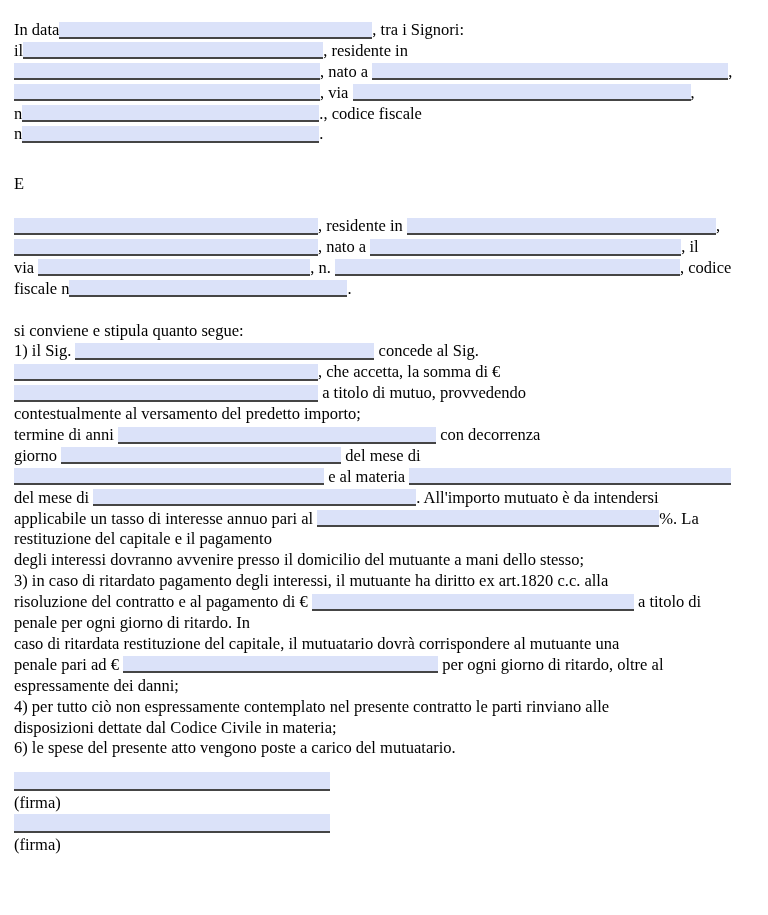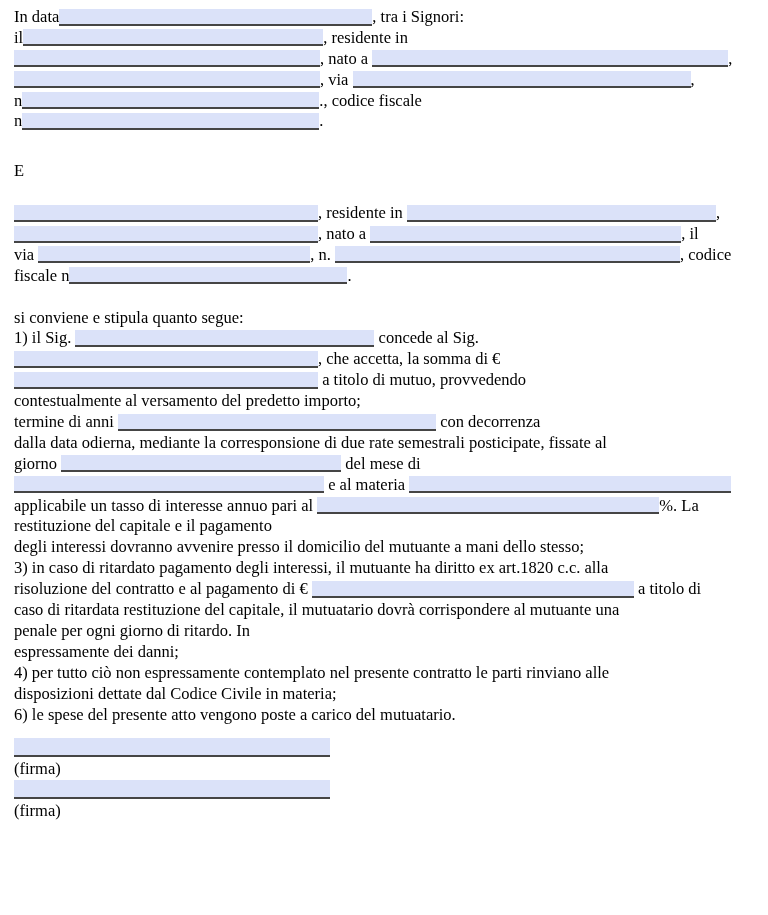--- a/index.html
+++ b/index.html
@@ -5,21 +5,21 @@
 <style>
   :root{
     --page-bg:#ffffff;
     --text:#000000;
     --field-bg:#dbe2f9;
     --field-underline:#454545;
   }
   html,body{margin:0;padding:0;background:var(--page-bg);}
   .page{
     width:768px;height:915px;box-sizing:border-box;
-    padding:7px 13px 0 14px;
+    padding:20px 13px 0 14px;
     font-family:"Liberation Serif",serif;
     font-size:16.5px;color:var(--text);
     overflow:hidden;background:var(--page-bg);
   }
   .line{height:20.9px;line-height:20.9px;white-space:nowrap;}
   .line.tall{height:29px;}
   .line.short{height:13px;}
   .run{display:inline;}
   .field{
     display:inline-block;
@@ -47,30 +47,31 @@
     <div class="line"><span class="field" style="width: 304px;"></span><span class="run">, nato a </span><span class="field" style="width: 311px;"></span><span class="run">, il</span></div>
     <div class="line"><span class="run">via </span><span class="field" style="width: 272px;"></span><span class="run">, n. </span><span class="field" style="width: 345px;"></span><span class="run">, codice</span></div>
     <div class="line"><span class="run">fiscale n</span><span class="field" style="width: 278px;"></span><span class="run">.</span></div>
     <div class="line"></div>
     <div class="line"><span class="run">si conviene e stipula quanto segue:</span></div>
     <div class="line"><span class="run">1) il Sig. </span><span class="field" style="width: 299px;"></span><span class="run"> concede al Sig.</span></div>
     <div class="line"><span class="field" style="width: 304px;"></span><span class="run">, che accetta, la somma di €</span></div>
     <div class="line"><span class="field" style="width: 304px;"></span><span class="run"> a titolo di mutuo, provvedendo</span></div>
     <div class="line"><span class="run">contestualmente al versamento del predetto importo;</span></div>
     <div class="line"><span class="run">termine di anni </span><span class="field" style="width: 318px;"></span><span class="run"> con decorrenza</span></div>
-    <div class="line"><span class="run">dalla data odierna, mediante la corresponsione di due rate semestrali posticipate, fissate al</span></div>
     <div class="line"><span class="run">giorno </span><span class="field" style="width: 280px;"></span><span class="run"> del mese di</span></div>
     <div class="line"><span class="field" style="width: 310px;"></span><span class="run"> e al materia </span><span class="field" style="width: 322px;"></span></div>
+    <div class="line"><span class="run">del mese di </span><span class="field" style="width: 323px;"></span><span class="run">. All'importo mutuato è da intendersi</span></div>
     <div class="line"><span class="run">applicabile un tasso di interesse annuo pari al </span><span class="field" style="width: 342px;"></span><span class="run">%. La</span></div>
     <div class="line"><span class="run">restituzione del capitale e il pagamento</span></div>
     <div class="line"><span class="run">degli interessi dovranno avvenire presso il domicilio del mutuante a mani dello stesso;</span></div>
     <div class="line"><span class="run">3) in caso di ritardato pagamento degli interessi, il mutuante ha diritto ex art.1820 c.c. alla</span></div>
     <div class="line"><span class="run">risoluzione del contratto e al pagamento di € </span><span class="field" style="width: 322px;"></span><span class="run"> a titolo di</span></div>
+    <div class="line"><span class="run">penale per ogni giorno di ritardo. In</span></div>
     <div class="line"><span class="run">caso di ritardata restituzione del capitale, il mutuatario dovrà corrispondere al mutuante una</span></div>
-    <div class="line"><span class="run">penale per ogni giorno di ritardo. In</span></div>
+    <div class="line"><span class="run">penale pari ad € </span><span class="field" style="width: 315px;"></span><span class="run"> per ogni giorno di ritardo, oltre al</span></div>
     <div class="line"><span class="run">espressamente dei danni;</span></div>
     <div class="line"><span class="run">4) per tutto ciò non espressamente contemplato nel presente contratto le parti rinviano alle</span></div>
     <div class="line"><span class="run">disposizioni dettate dal Codice Civile in materia;</span></div>
     <div class="line"><span class="run">6) le spese del presente atto vengono poste a carico del mutuatario.</span></div>
     <div class="line short"></div>
     <div class="line"><span class="field sig" style="width: 316px;"></span></div>
     <div class="line"><span class="run">(firma)</span></div>
     <div class="line"><span class="field sig" style="width: 316px;"></span></div>
     <div class="line"><span class="run">(firma)</span></div>
   </div>

